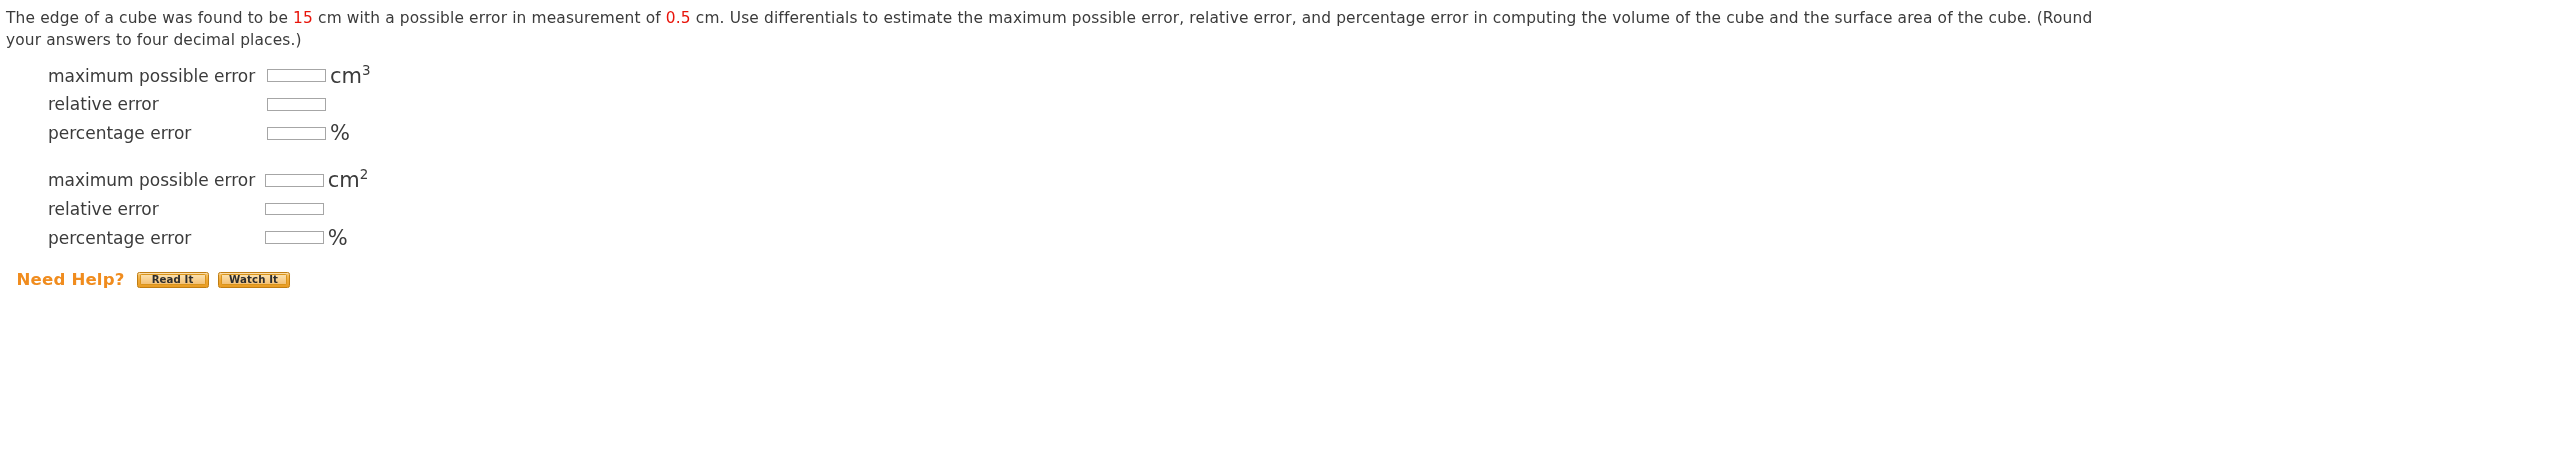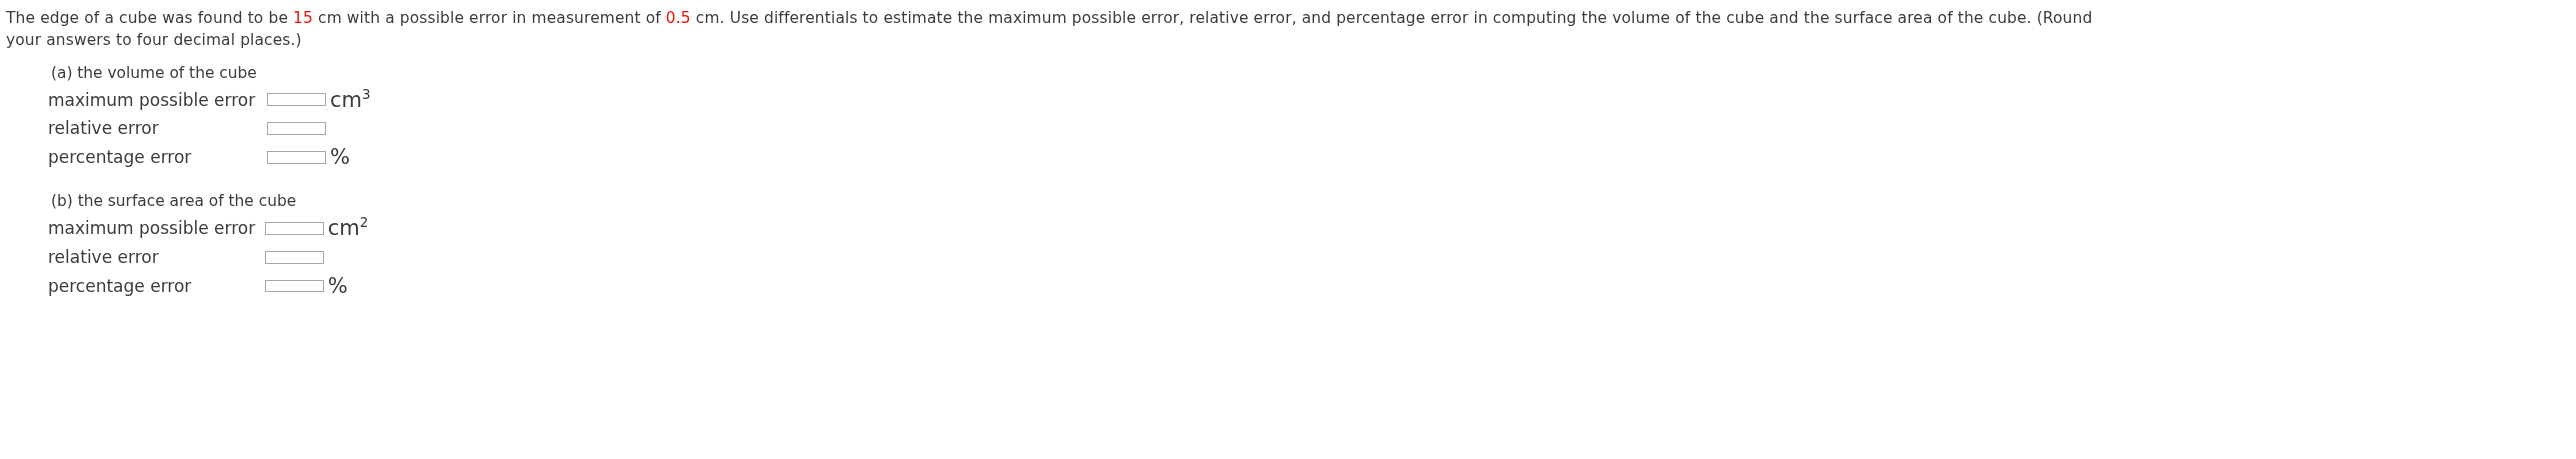--- a/index.html
+++ b/index.html
@@ -135,21 +135,20 @@
 </head>
 <body>
 
 <div class="page">
 
   <div class="statement">
     <span>The edge of a cube was found to be </span><span class="hl-red">15</span><span> cm with a possible error in measurement of </span><span class="hl-red">0.5</span><span> cm. Use differentials to estimate the maximum possible error, relative error, and percentage error in computing the volume of the cube and the surface area of the cube. (Round your answers to four decimal places.)</span>
   </div>
 
   <div class="part part-a">
-    <div class="part-title">(a) the volume of the cube</div>
     <table class="rows">
       <tbody>
           <tr>
         <td class="row-label">maximum possible error</td>
         <td>
           <input class="ans-input" type="text" value="" style="">
         </td>
         <td class="unit"><span>cm</span><sup>3</sup></td>
       </tr>
       <tr class="spacer-row">
@@ -170,21 +169,20 @@
         <td>
           <input class="ans-input" type="text" value="" style="">
         </td>
         <td class="unit"><span>%</span></td>
       </tr>
     </tbody>
       </table>
   </div>
 
   <div class="part part-b">
-    <div class="part-title">(b) the surface area of the cube</div>
     <table class="rows">
       <tbody>
           <tr>
         <td class="row-label">maximum possible error</td>
         <td>
           <input class="ans-input" type="text" value="" style="">
         </td>
         <td class="unit"><span>cm</span><sup>2</sup></td>
       </tr>
       <tr class="spacer-row">
@@ -204,15 +202,24 @@
         <td class="row-label">percentage error</td>
         <td>
           <input class="ans-input" type="text" value="" style="">
         </td>
         <td class="unit"><span>%</span></td>
       </tr>
     </tbody>
       </table>
   </div>
 
+  <div class="need-help">
+    <span class="need-help-label">Need Help?</span>
+    <button class="help-btn">
+      <span class="help-inner">Read It</span>
+    </button>
+    <button class="help-btn">
+      <span class="help-inner">Watch It</span>
+    </button>
+  </div>
 
 </div>
 
 
 </body></html>

